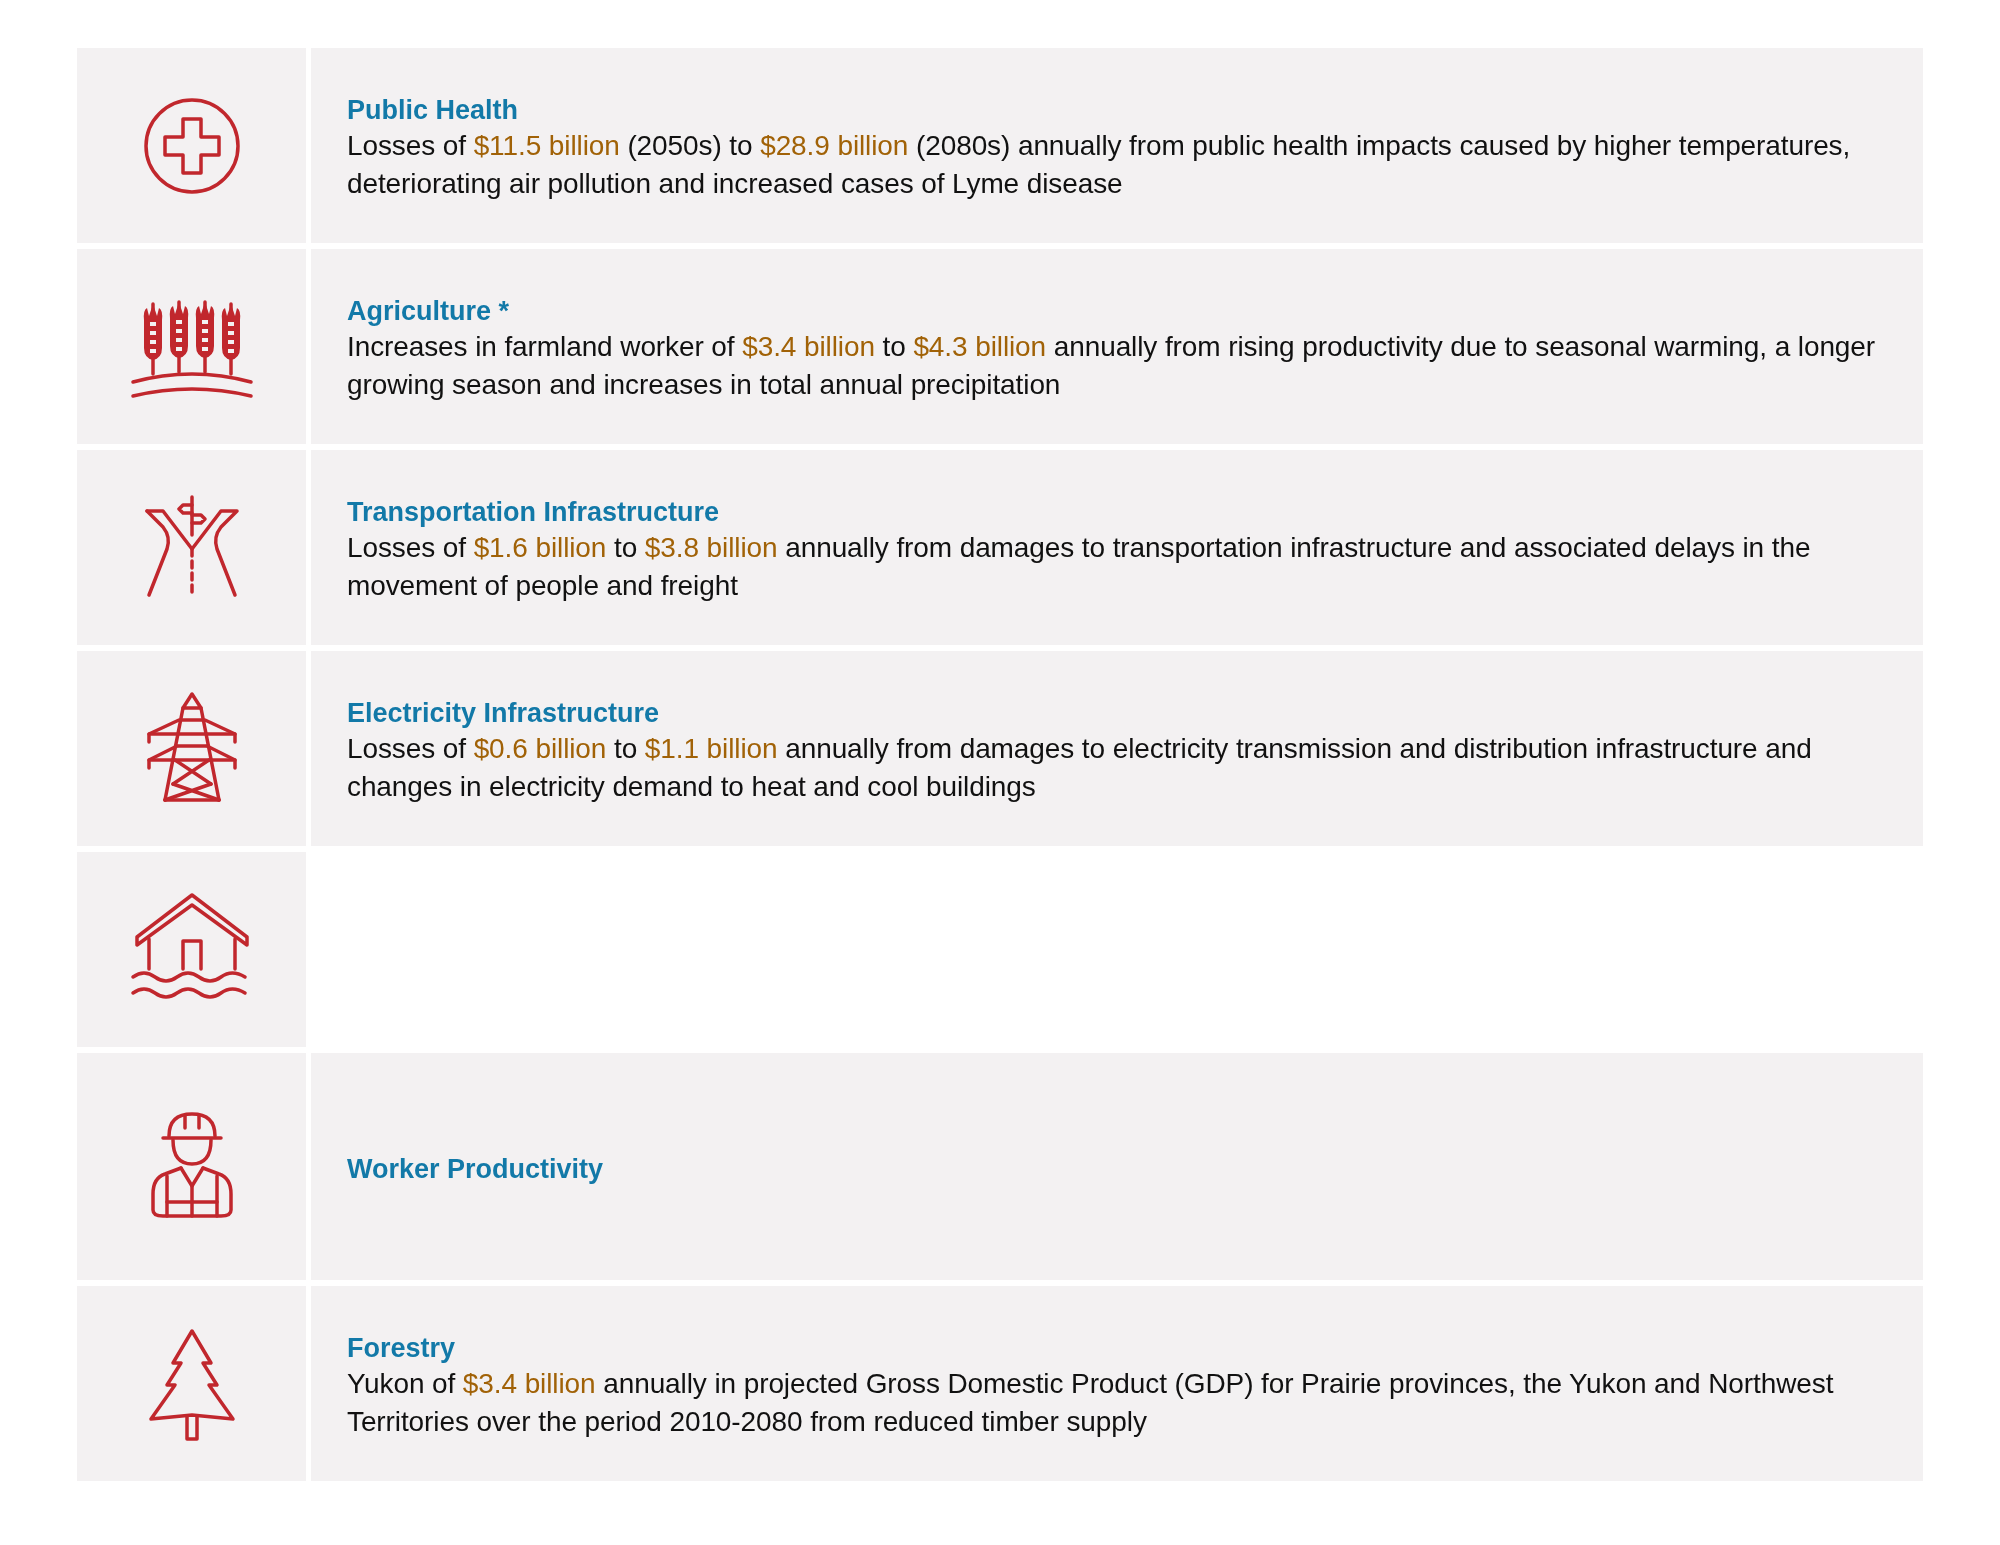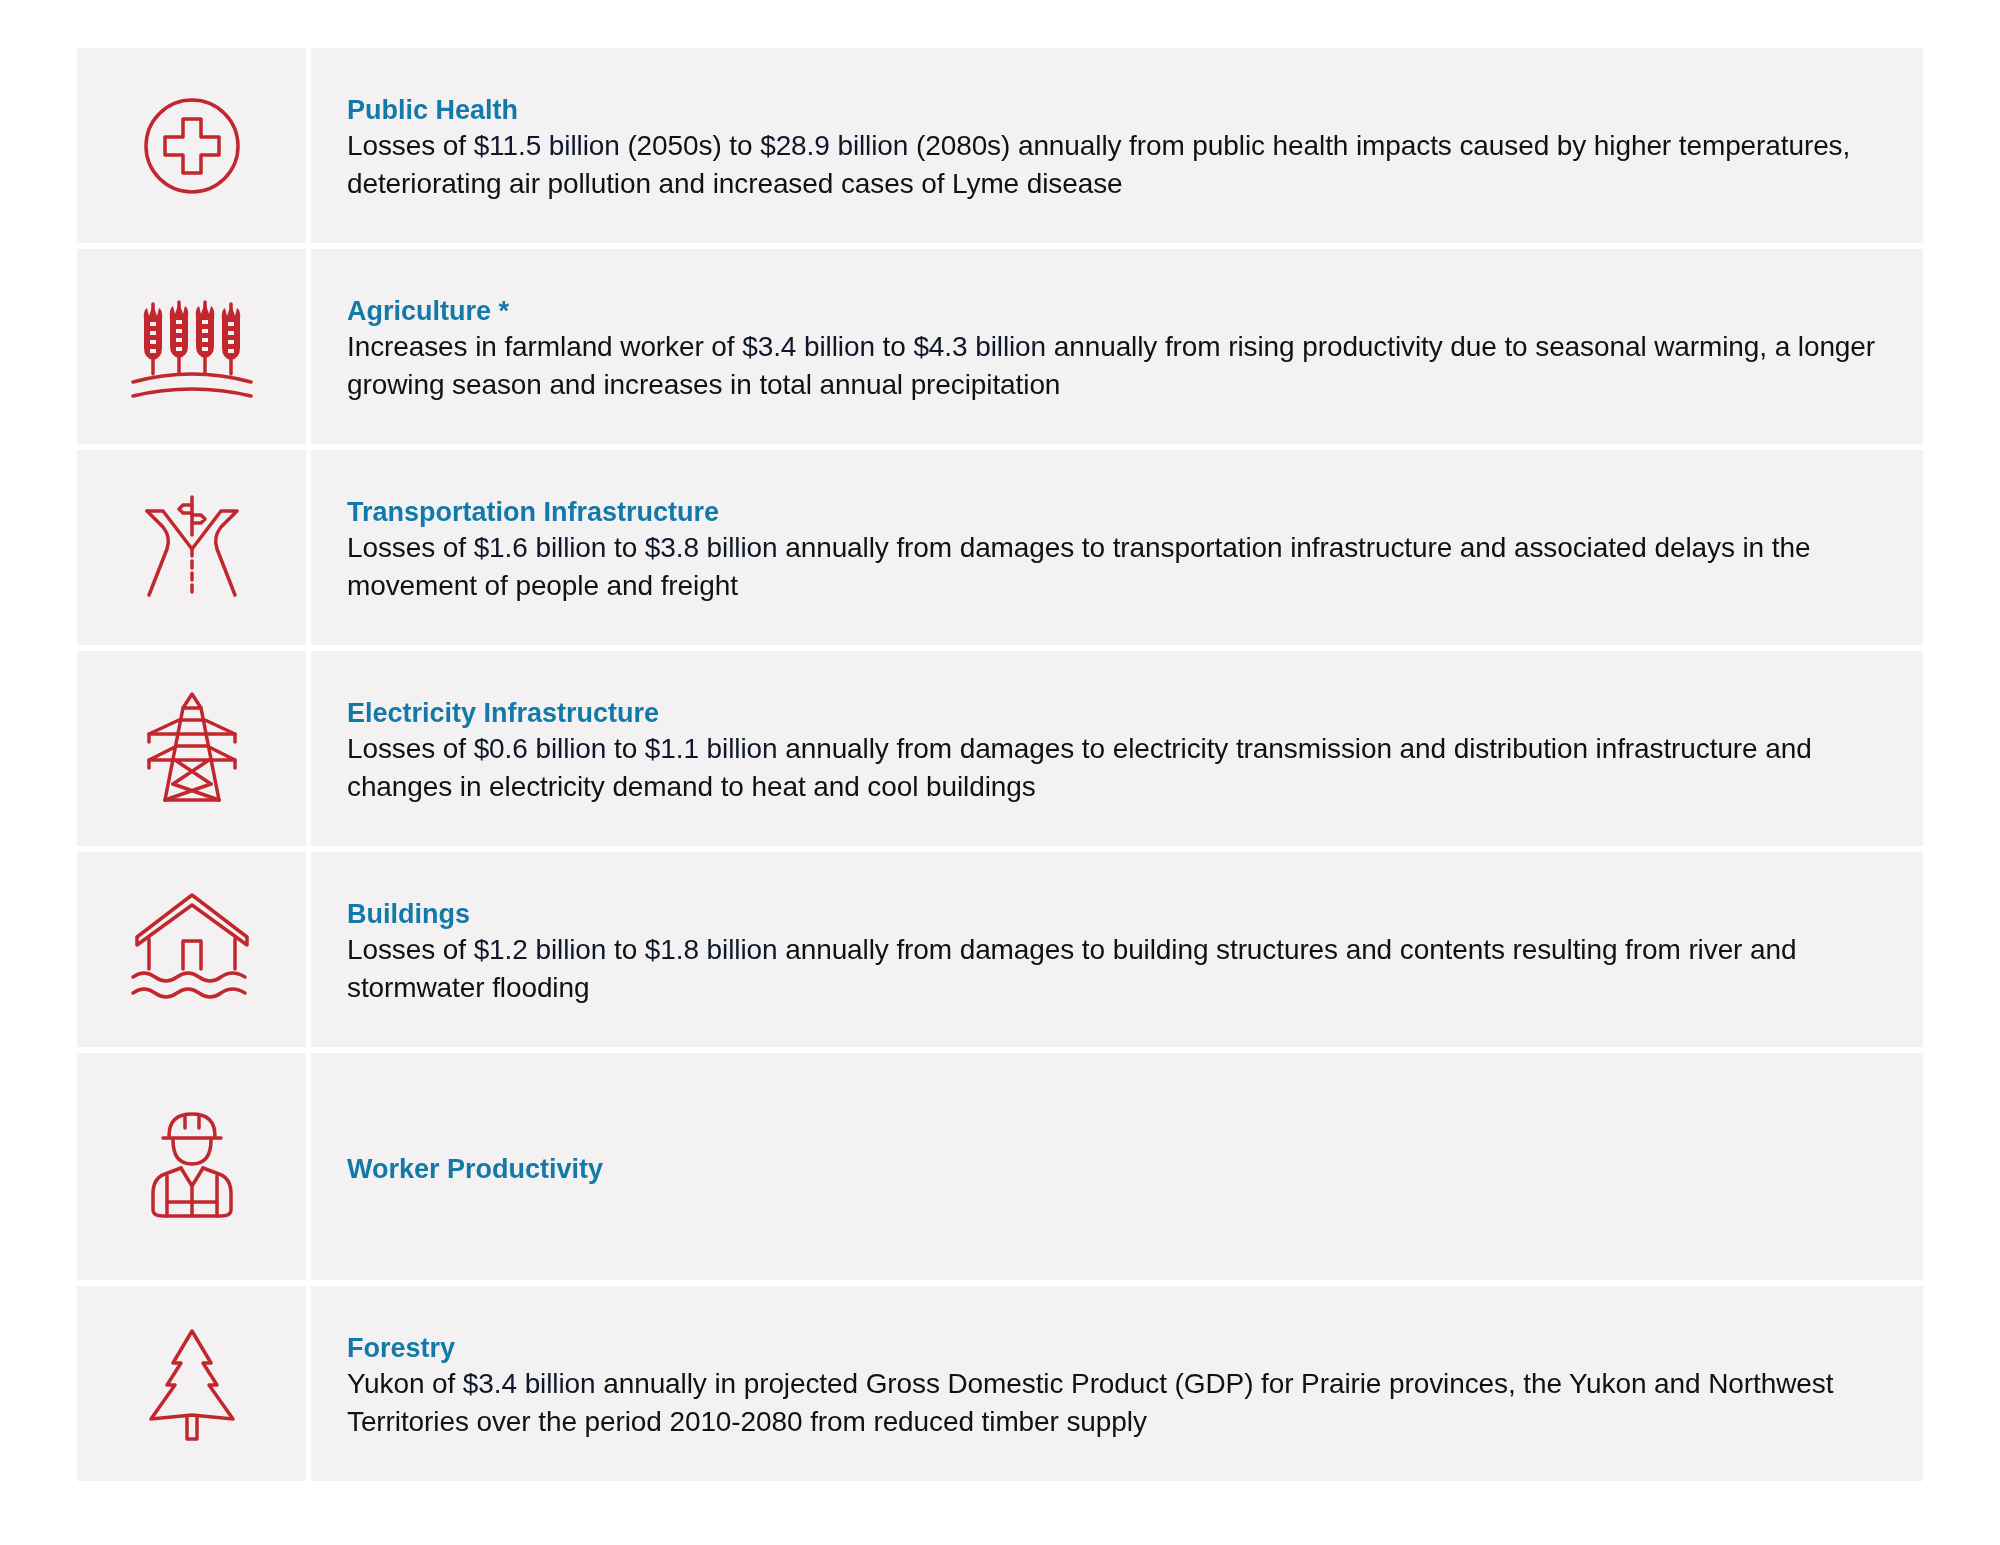--- a/index.html
+++ b/index.html
@@ -23,21 +23,21 @@
     display: flex; flex-direction: column; justify-content: center;
     padding: 0 41px 0 36px; box-sizing: border-box;
   }
   .title {
     color: #1279a8; font-weight: bold; font-size: 27px; line-height: 34px;
     margin-top: 4px;
   }
   .body {
     color: #111111; font-size: 28px; line-height: 38px; letter-spacing: -0.1px;
   }
-  .hl { color: #0f172a; margin-top: 34px; }
+  .hl { color: #a16207; margin-top: 34px; }
   .ic { fill: none; stroke: #c1272d; stroke-width: 3.5; stroke-linejoin: round; stroke-linecap: round; }
   .icf { fill: #c1272d; stroke: none; }
 </style>
 </head>
 <body>
 
 <div class="table">
 
   <div class="row">
     <div class="icon-cell">
@@ -158,26 +158,20 @@
     <div class="icon-cell">
       <svg viewBox="0 0 130 130">
         <path class="ic" d="M10 52 L65 10 L120 52 V60 L65 20 L10 60 Z"></path>
         <line class="ic" x1="22" y1="54" x2="22" y2="84"></line>
         <line class="ic" x1="108" y1="54" x2="108" y2="84"></line>
         <path class="ic" d="M56 84 V56 H74 V84"></path>
         <path class="ic" d="M6 92 Q17 84 28 92 T50 92 T72 92 T94 92 T118 92"></path>
         <path class="ic" d="M6 108 Q17 100 28 108 T50 108 T72 108 T94 108 T118 108"></path>
       </svg>
     </div>
-    <div class="text-cell">
-      <div class="title">Buildings</div>
-      <div class="body">
-        <span>Losses of </span><span class="hl">$1.2 billion</span><span> to </span><span class="hl">$1.8 billion</span><span> annually from damages to building structures and contents resulting from river and stormwater flooding</span>
-      </div>
-    </div>
   </div>
 
   <div class="row short">
     <div class="icon-cell">
       <svg viewBox="0 0 130 130">
         <path class="ic" d="M42 34 Q42 12 65 12 Q88 12 88 34"></path>
         <line class="ic" x1="36" y1="36" x2="94" y2="36"></line>
         <path class="ic" d="M58 14 V26 M72 14 V26"></path>
         <path class="ic" d="M46 38 Q46 62 65 62 Q84 62 84 38"></path>
         <path class="ic" d="M54 66 L38 72 Q26 76 26 92 V108 Q26 114 36 114 H94 Q104 114 104 108 V92 Q104 76 92 72 L76 66"></path>

